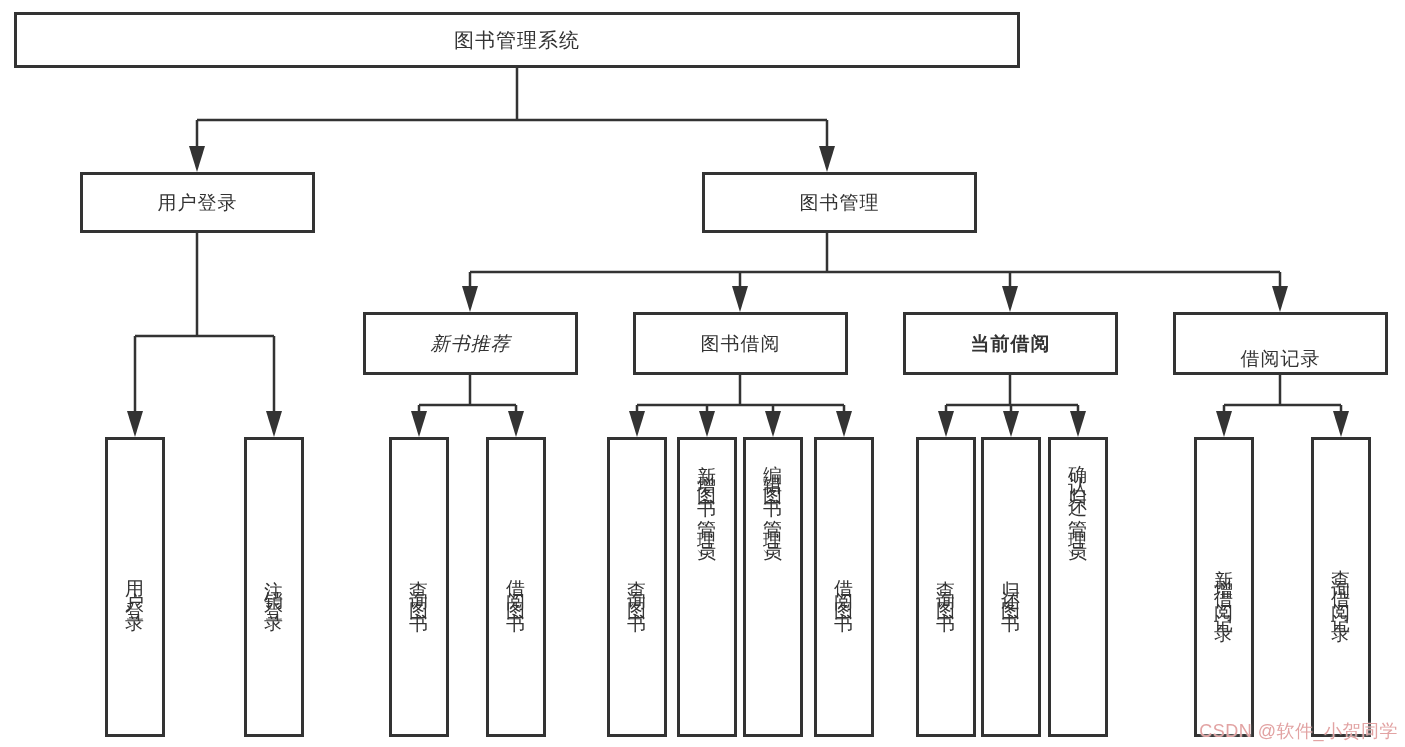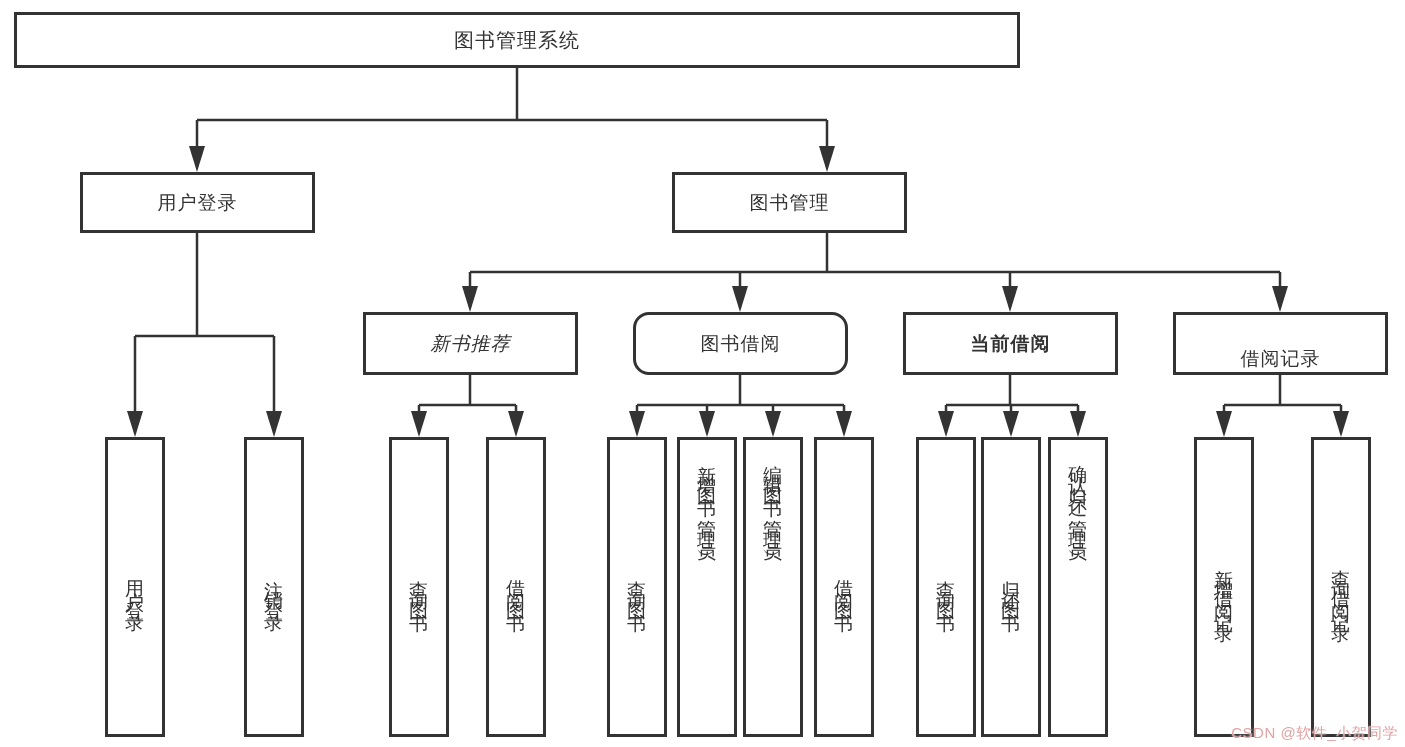--- a/index.html
+++ b/index.html
@@ -54,21 +54,21 @@
     font-size: 19px;
     line-height: 1;
     letter-spacing: 11px;
     color: #333333;
     white-space: nowrap;
   }
   #watermark {
     position: absolute;
     right: 7px;
     bottom: 4px;
-    font-size: 15px;
+    font-size: 18px;
     color: #e2a3a3;
     letter-spacing: 0.5px;
     z-index: 3;
     text-shadow: 0 0 2px #ffffff;
   }
 </style>
 </head>
 <body>
 
 <div id="canvas">
@@ -116,28 +116,28 @@
     </g>
   </svg>
 
   <div class="hbox root" style="left:14px; top:12px; width:1006px; height:56px;">
     <span>图书管理系统</span>
   </div>
 
   <div class="hbox" style="left:80px; top:172px; width:235px; height:61px;">
     <span>用户登录</span>
   </div>
-  <div class="hbox" style="left:672px; top:172px; width:235px; height:61px;align-items:center;">
+  <div class="hbox" style="left:702px; top:172px; width:275px; height:61px;align-items:center;">
     <span>图书管理</span>
   </div>
 
   <div class="hbox" style="left:363px; top:312px; width:215px; height:63px;font-style:italic;">
     <span>新书推荐</span>
   </div>
-  <div class="hbox" style="left:633px; top:312px; width:215px; height:63px;border-radius:16px;">
+  <div class="hbox" style="left:633px; top:312px; width:215px; height:63px;">
     <span>图书借阅</span>
   </div>
   <div class="hbox" style="left:903px; top:312px; width:215px; height:63px;font-weight:bold;">
     <span>当前借阅</span>
   </div>
   <div class="hbox" style="left:1173px; top:312px; width:215px; height:63px;align-items:flex-end;">
     <span>借阅记录</span>
   </div>
 
   <div class="leaf" style="left:105px;">

